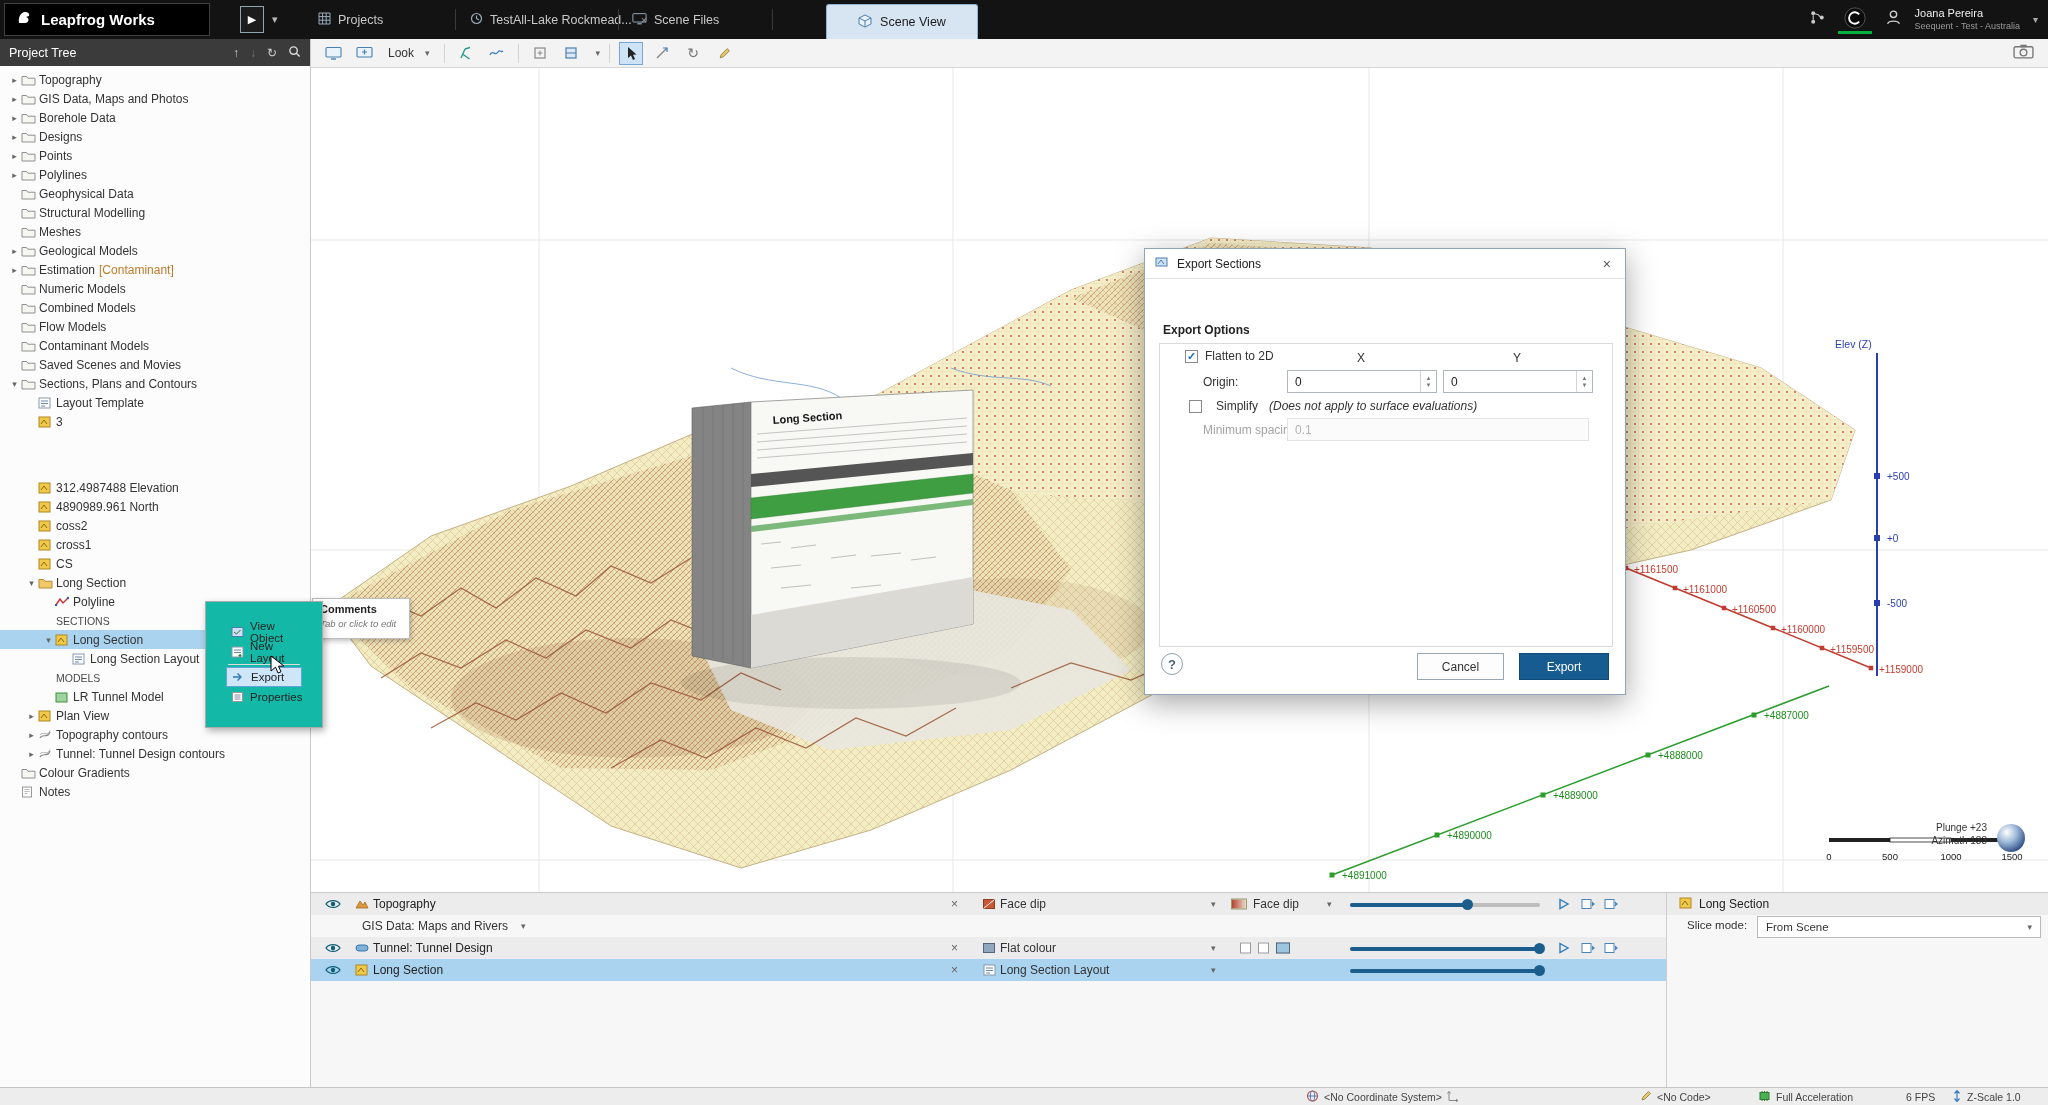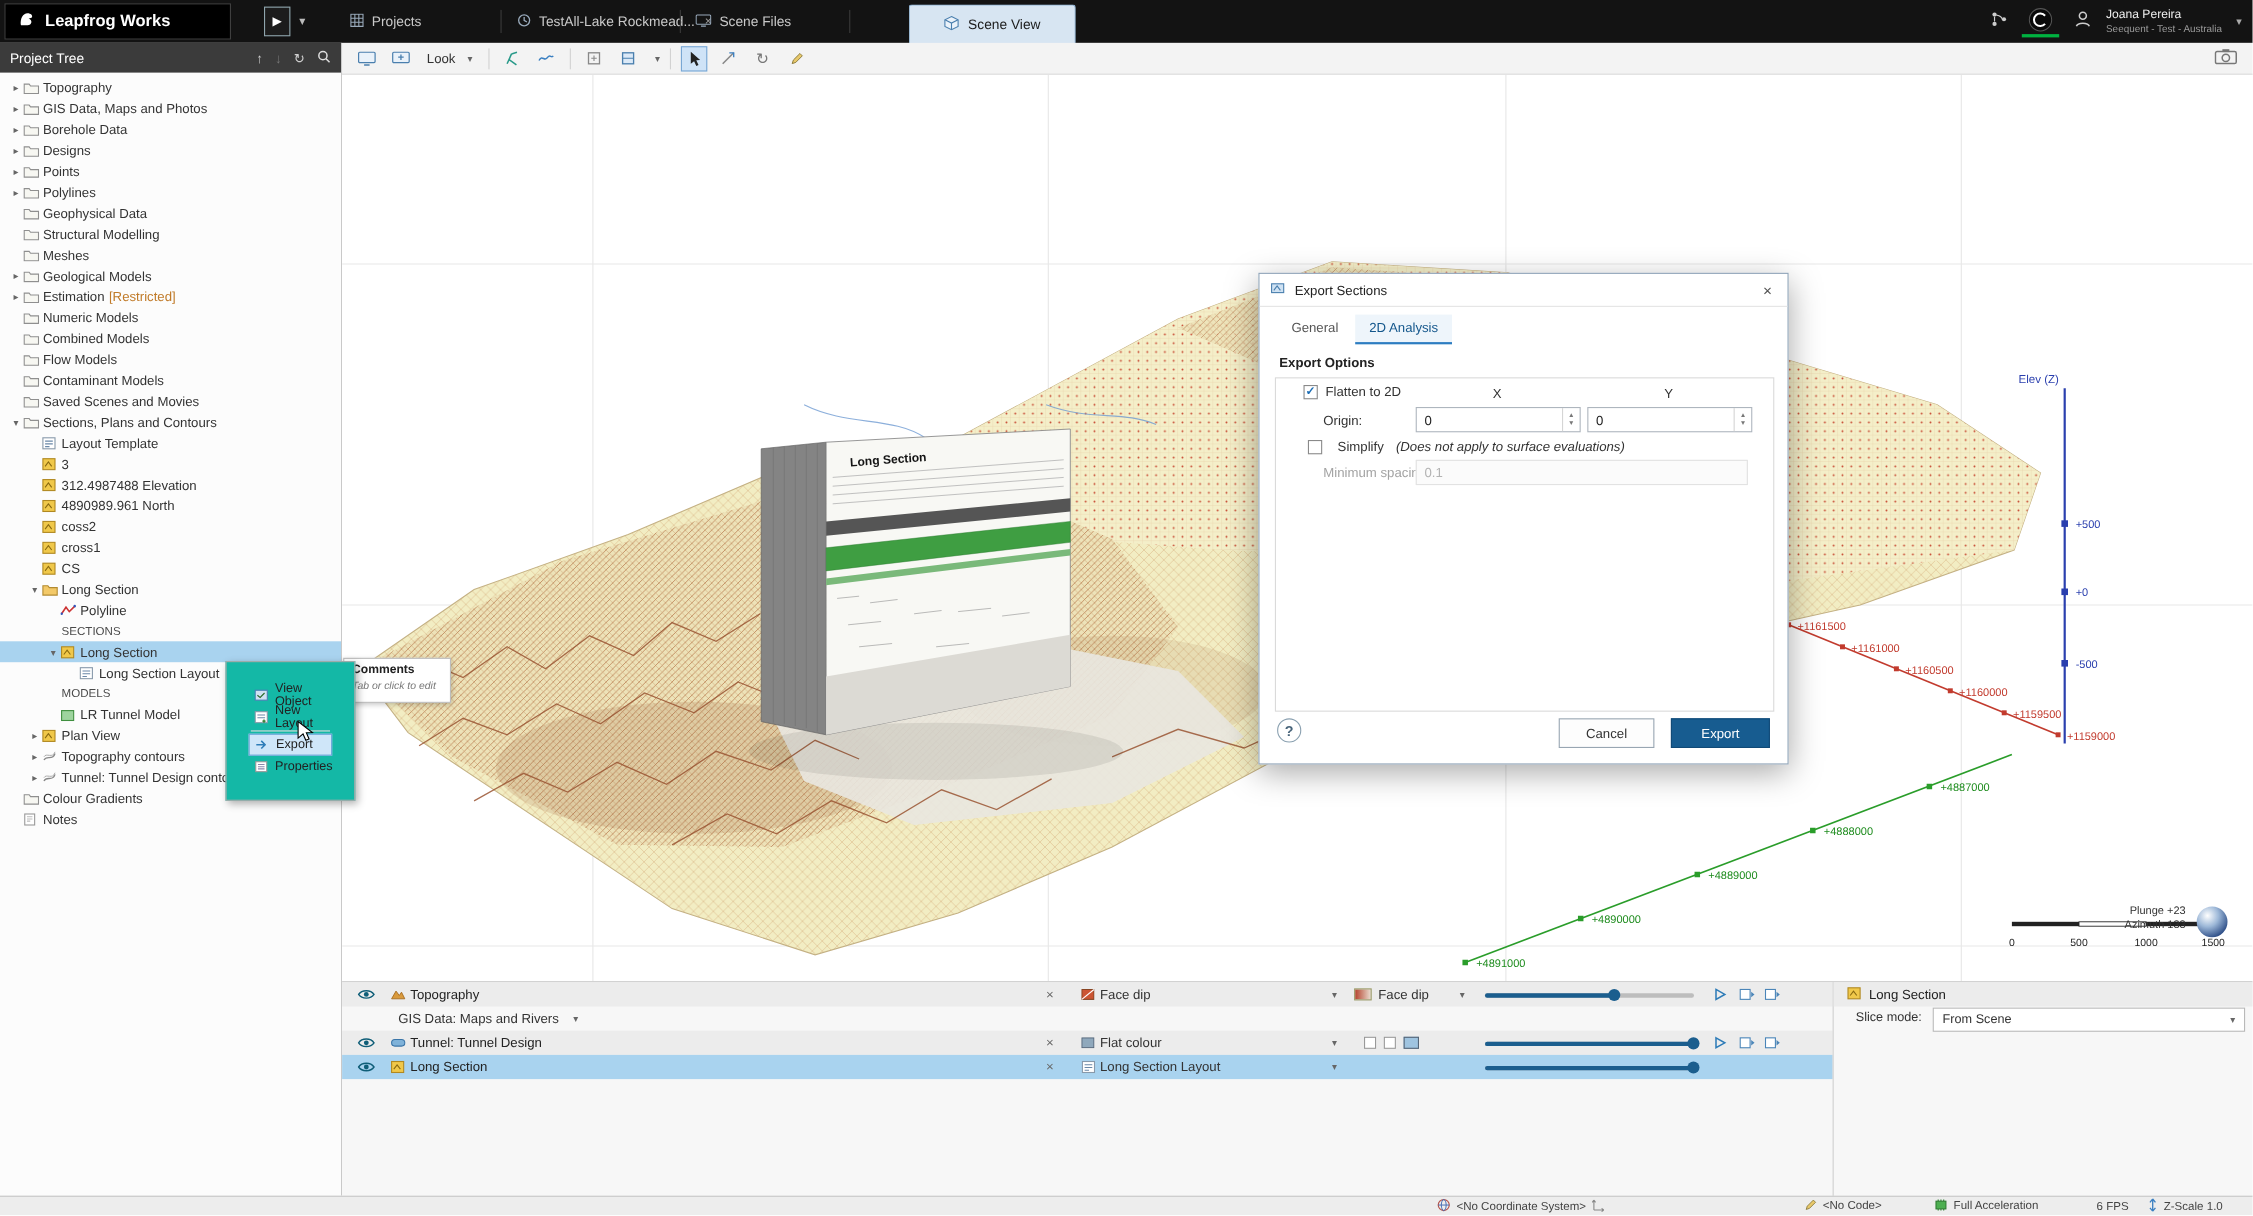--- a/index.html
+++ b/index.html
@@ -413,21 +413,21 @@
           <span class="tlabel">Geological Models</span>
         </div>
         <div class="tree-row" style="padding-left: 8px;">
           <span class="chev">▸</span>
           <span class="ticon">
             <svg width="15" height="12" viewBox="0 0 15 12">
               <path d="M1 2.5 h4.5 l1.3 1.7 H14 V11 H1 Z" fill="#f7f7f2" stroke="#8f8f8f"></path>
             </svg>
           </span>
           <span class="tlabel">Estimation</span>
-          <span class="tsuffix">[Restricted]</span>
+          <span class="tsuffix">[Contaminant]</span>
         </div>
         <div class="tree-row" style="padding-left: 8px;">
           <span class="chev"></span>
           <span class="ticon">
             <svg width="15" height="12" viewBox="0 0 15 12">
               <path d="M1 2.5 h4.5 l1.3 1.7 H14 V11 H1 Z" fill="#f7f7f2" stroke="#8f8f8f"></path>
             </svg>
           </span>
           <span class="tlabel">Numeric Models</span>
         </div>
@@ -489,21 +489,21 @@
         <div class="tree-row" style="padding-left: 25px;">
           <span class="chev"></span>
           <span class="ticon">
             <svg width="13" height="12" viewBox="0 0 13 12">
               <rect x="1" y="1" width="11" height="10" fill="#f0c84a" stroke="#b08820"></rect>
               <path d="M3 8 L6 4 L9 8" stroke="#8a6a10" fill="none"></path>
             </svg>
           </span>
           <span class="tlabel">3</span>
         </div>
-        <div class="tree-row" style="padding-left: 25px;">
+        <div class="tree-row" style="padding-left: 25px; margin-top: 47px;">
           <span class="chev"></span>
           <span class="ticon">
             <svg width="13" height="12" viewBox="0 0 13 12">
               <rect x="1" y="1" width="11" height="10" fill="#f0c84a" stroke="#b08820"></rect>
               <path d="M3 8 L6 4 L9 8" stroke="#8a6a10" fill="none"></path>
             </svg>
           </span>
           <span class="tlabel">312.4987488 Elevation</span>
         </div>
         <div class="tree-row" style="padding-left: 25px;">
@@ -845,24 +845,20 @@
     <div class="d-title">
       <span>
         <svg width="14" height="12" viewBox="0 0 14 12">
             <rect x="1" y="2" width="11" height="8" fill="#cfe2f3" stroke="#4a7fae"></rect>
             <path d="M3 8 L6 4 L9 8" stroke="#4a7fae" fill="none"></path>
           </svg>
       </span>
       <span class="d-ttext">Export Sections</span>
       <span class="d-close">×</span>
     </div>
-    <div class="d-tabs">
-      <span class="d-tab">General</span>
-      <span class="d-tab active">2D Analysis</span>
-    </div>
     <div class="d-group-label">Export Options</div>
     <div class="d-box"></div>
 
     <label class="d-row" style="left:40px;top:100px;">
       <span class="cb">✓</span>
       <span>Flatten to 2D</span>
     </label>
     <span class="d-colhead" style="left:212px;top:102px;">X</span>
     <span class="d-colhead" style="left:368px;top:102px;">Y</span>
 

